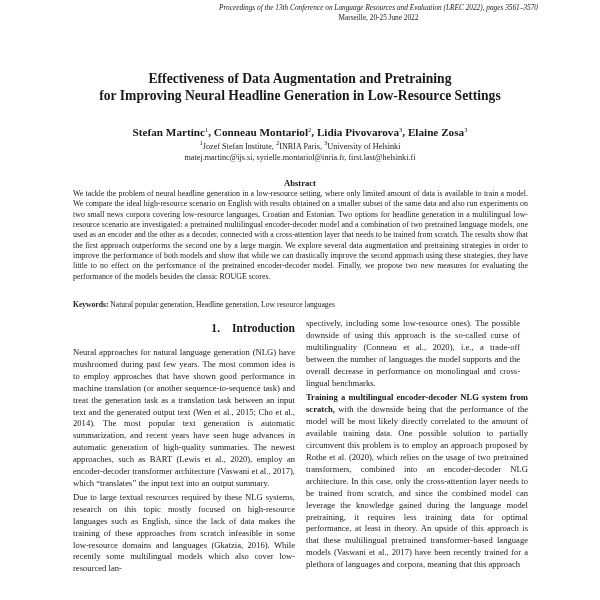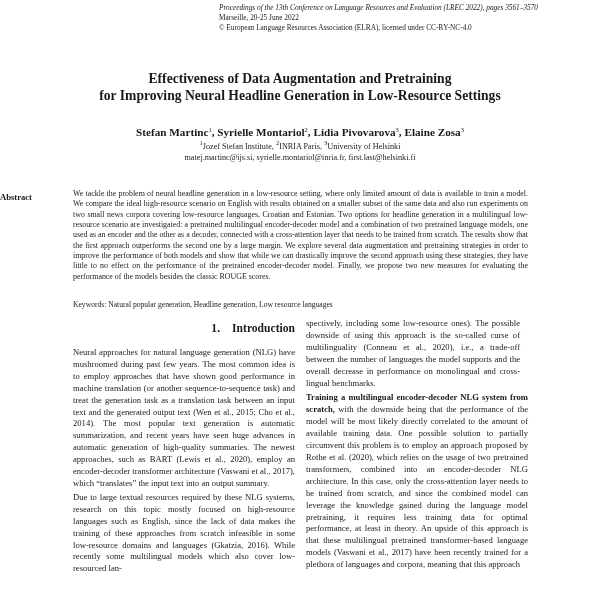--- a/index.html
+++ b/index.html
@@ -3,49 +3,49 @@
   <meta charset="utf-8">
   <style>
     html, body { margin: 0; padding: 0; background: #ffffff; }
     body {
       width: 600px; height: 600px; overflow: hidden; position: relative;
       font-family: "Liberation Serif", "DejaVu Serif", serif;
       color: #1a1a1a;
     }
     .header-meta {
       position: absolute; right: 62px; top: 3px;
-      text-align: left; font-size: 7.3px; line-height: 10px;
+      text-align: center; font-size: 7.3px; line-height: 10px;
     }
     .header-meta .conf { font-style: italic; }
     .title {
       position: absolute; left: 0; width: 600px; top: 70px;
       text-align: center; font-weight: bold; font-size: 13.6px; line-height: 17px;
     }
     .authors {
       position: absolute; left: 0; width: 600px; top: 123px;
       text-align: center; font-weight: bold; font-size: 11.2px; line-height: 14px;
     }
     .authors sup, .affils sup { font-size: 6.5px; font-weight: normal; vertical-align: 4px; }
     .affils {
       position: absolute; left: 0; width: 600px; top: 138px;
       text-align: center; font-size: 8.2px; line-height: 10.5px;
     }
     .abstract-title {
-      position: absolute; left: 0; width: 600px; top: 192px;
-      font-weight: bold; font-size: 8.6px;
+      position: absolute; left: 0; width: 600px; top: 178px;
+      text-align: center; font-weight: bold; font-size: 8.6px;
     }
     .abstract {
       position: absolute; left: 73px; width: 455px; top: 189px;
       font-size: 7.9px; line-height: 10.35px; text-align: justify;
     }
     .keywords {
       position: absolute; left: 73px; width: 455px; top: 300px;
       font-size: 7.6px; line-height: 10px;
     }
-    .keywords b { font-weight: normal; }
+    .keywords b { font-weight: bold; }
     .col {
       position: absolute; top: 318px; width: 222px;
       font-size: 8.6px; line-height: 11.9px; text-align: justify;
     }
     .col.left { left: 73px; }
     .col.right { left: 306px; }
     .section-heading {
       font-weight: bold; font-size: 11.6px; text-align: right;
       margin: 4px 0 11px 0; line-height: 14px;
     }
@@ -53,30 +53,29 @@
     .para { margin: 0 0 2px 0; }
     .para-spaced { margin: 0 8px 3px 0; }
     .run-in { font-weight: bold; }
   </style>
 </head>
 <body>
 
 <div class="header-meta">
   <div class="conf">Proceedings of the 13th Conference on Language Resources and Evaluation (LREC 2022), pages 3561–3570</div>
   <div>Marseille, 20-25 June 2022</div>
-  <div>© European Language Resources Association (ELRA), licensed under CC-BY-NC-4.0</div>
 </div>
 
 <div class="title">
   <div>Effectiveness of Data Augmentation and Pretraining</div>
   <div>for Improving Neural Headline Generation in Low-Resource Settings</div>
 </div>
 
 <div class="authors">
-  <span><span>Stefan Martinc</span><sup>1</sup><span>, </span></span><span><span>Syrielle Montariol</span><sup>2</sup><span>, </span></span><span><span>Lidia Pivovarova</span><sup>3</sup><span>, </span></span><span><span>Elaine Zosa</span><sup>3</sup><span></span></span>
+  <span><span>Stefan Martinc</span><sup>1</sup><span>, </span></span><span><span>Conneau Montariol</span><sup>2</sup><span>, </span></span><span><span>Lidia Pivovarova</span><sup>3</sup><span>, </span></span><span><span>Elaine Zosa</span><sup>3</sup><span></span></span>
 </div>
 
 <div class="affils">
   <div><sup>1</sup><span>Jozef Stefan Institute</span><span>, </span><sup>2</sup><span>INRIA Paris</span><span>, </span><sup>3</sup><span>University of Helsinki</span></div>
   <div>matej.martinc@ijs.si, syrielle.montariol@inria.fr, first.last@helsinki.fi</div>
 </div>
 
 <div class="abstract-title">Abstract</div>
 <div class="abstract">We tackle the problem of neural headline generation in a low-resource setting, where only limited amount of data is available to train a model. We compare the ideal high-resource scenario on English with results obtained on a smaller subset of the same data and also run experiments on two small news corpora covering low-resource languages, Croatian and Estonian. Two options for headline generation in a multilingual low-resource scenario are investigated: a pretrained multilingual encoder-decoder model and a combination of two pretrained language models, one used as an encoder and the other as a decoder, connected with a cross-attention layer that needs to be trained from scratch. The results show that the first approach outperforms the second one by a large margin. We explore several data augmentation and pretraining strategies in order to improve the performance of both models and show that while we can drastically improve the second approach using these strategies, they have little to no effect on the performance of the pretrained encoder-decoder model. Finally, we propose two new measures for evaluating the performance of the models besides the classic ROUGE scores.</div>
 

